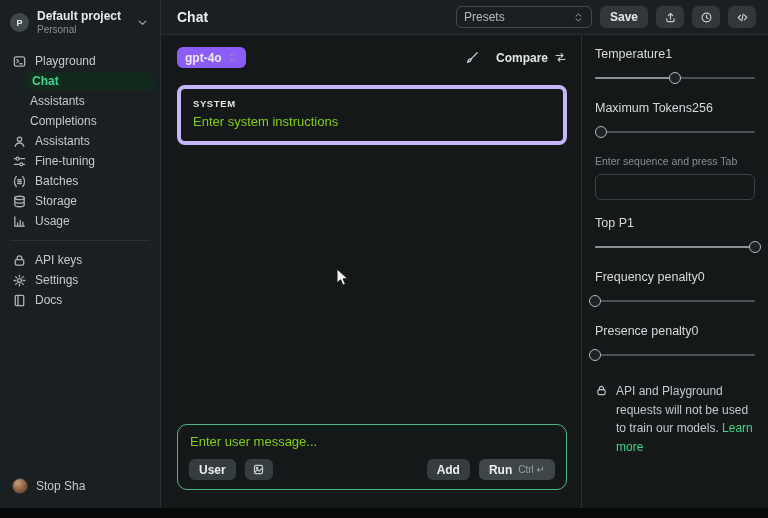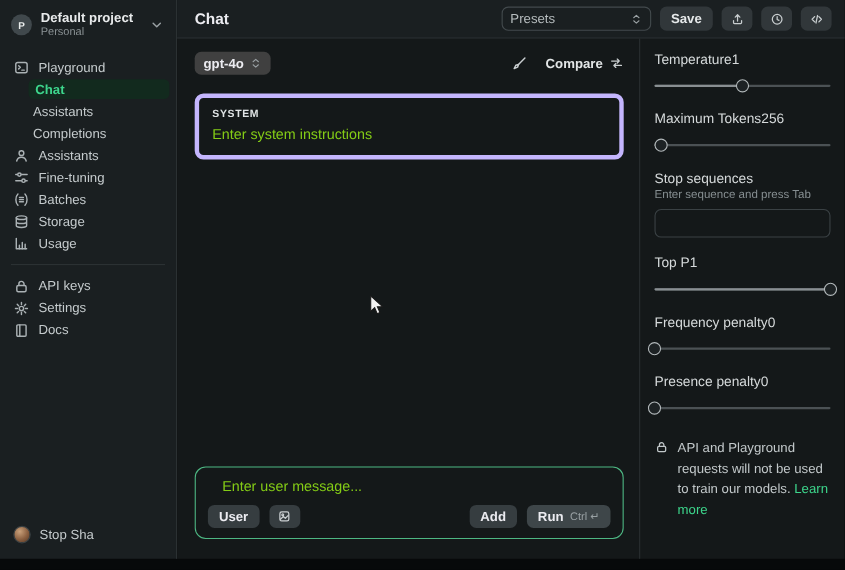--- a/index.html
+++ b/index.html
@@ -46,35 +46,35 @@
     font-size:12px; font-weight:600; padding:0 10px; cursor:pointer;
     font-family:"Liberation Sans", sans-serif; }
   .icon-btn { width:28px; height:22px; padding:0; display:grid; place-items:center; color:#c9ced0; }
   .icon-btn .ic { width:13px; height:13px; }
 
   .content { flex:1; display:flex; min-height:0; }
 
   
   .chat-main { flex:1; position:relative; padding:12px 14px 0 16px; min-width:0; }
   .model-row { display:flex; align-items:center; }
-  .model-chip { height:21px; background:#404040; border-radius:6px; padding:0 8px;
+  .model-chip { height:21px; background:#8b5cf6; border-radius:6px; padding:0 8px;
     display:flex; align-items:center; gap:5px; font-size:12px; font-weight:700; color:#ececf1; cursor:pointer; }
   .model-chip .ic, .presets .ic { width:11px; height:11px; color:#9aa1a4; }
   .model-row-spacer { flex:1; }
   .tool-ic { color:#c9ced0; cursor:pointer; margin-right:16px; }
   .compare { display:flex; align-items:center; gap:6px; font-size:12px; font-weight:600;
     color:#e3e6e7; cursor:pointer; }
   .compare .ic { width:13px; height:13px; color:#c9ced0; }
 
   .system-box { margin-top:17px; border:4px solid #c4b5fd; border-radius:8px; padding:9px 12px 12px; cursor:text; }
   .system-label { font-size:9.5px; font-weight:700; letter-spacing:.6px; color:#dfe3e4; }
   .placeholder { margin-top:5px; font-size:13px; color:#84cc16; }
 
   .composer { position:absolute; left:16px; right:14px; bottom:18px; height:66px;
-    border:1px solid #4db783; border-radius:10px; padding:9px 24px; cursor:text; }
+    border:1px solid #4db783; border-radius:10px; padding:9px 12px; cursor:text; }
   .composer-row { position:absolute; left:11px; right:11px; bottom:9px;
     display:flex; align-items:center; gap:9px; }
   .chip { height:21px; background:#363d40; border-radius:6px; padding:0 10px;
     font-size:12px; font-weight:600; color:#ececf1; display:flex; align-items:center; cursor:pointer; }
   .chip-icon { width:28px; padding:0; justify-content:center; color:#c9ced0; }
   .chip-icon .ic { width:13px; height:13px; }
   .composer-spacer { flex:1; }
   .run-btn { background:#3e4649; display:flex; align-items:center; gap:6px; }
   .run-shortcut { font-size:10px; font-weight:400; color:#99a1a4; }
 
@@ -346,21 +346,20 @@
             <span class="param-value">256</span>
           </div>
           <div class="slider" style="--pct: 4%;">
             <div class="slider-track"></div>
             <div class="slider-fill"></div>
             <div class="slider-thumb"></div>
           </div>
         </div>
 
         <div class="stop-group">
-          <div class="stop-label">Stop sequences</div>
           <div class="stop-hint">Enter sequence and press Tab</div>
           <input class="stop-input" style="">
         </div>
 
         <div class="param">
           <div class="param-head">
             <span>Top P</span>
             <span class="param-value">1</span>
           </div>
           <div class="slider" style="--pct: 100%;">

